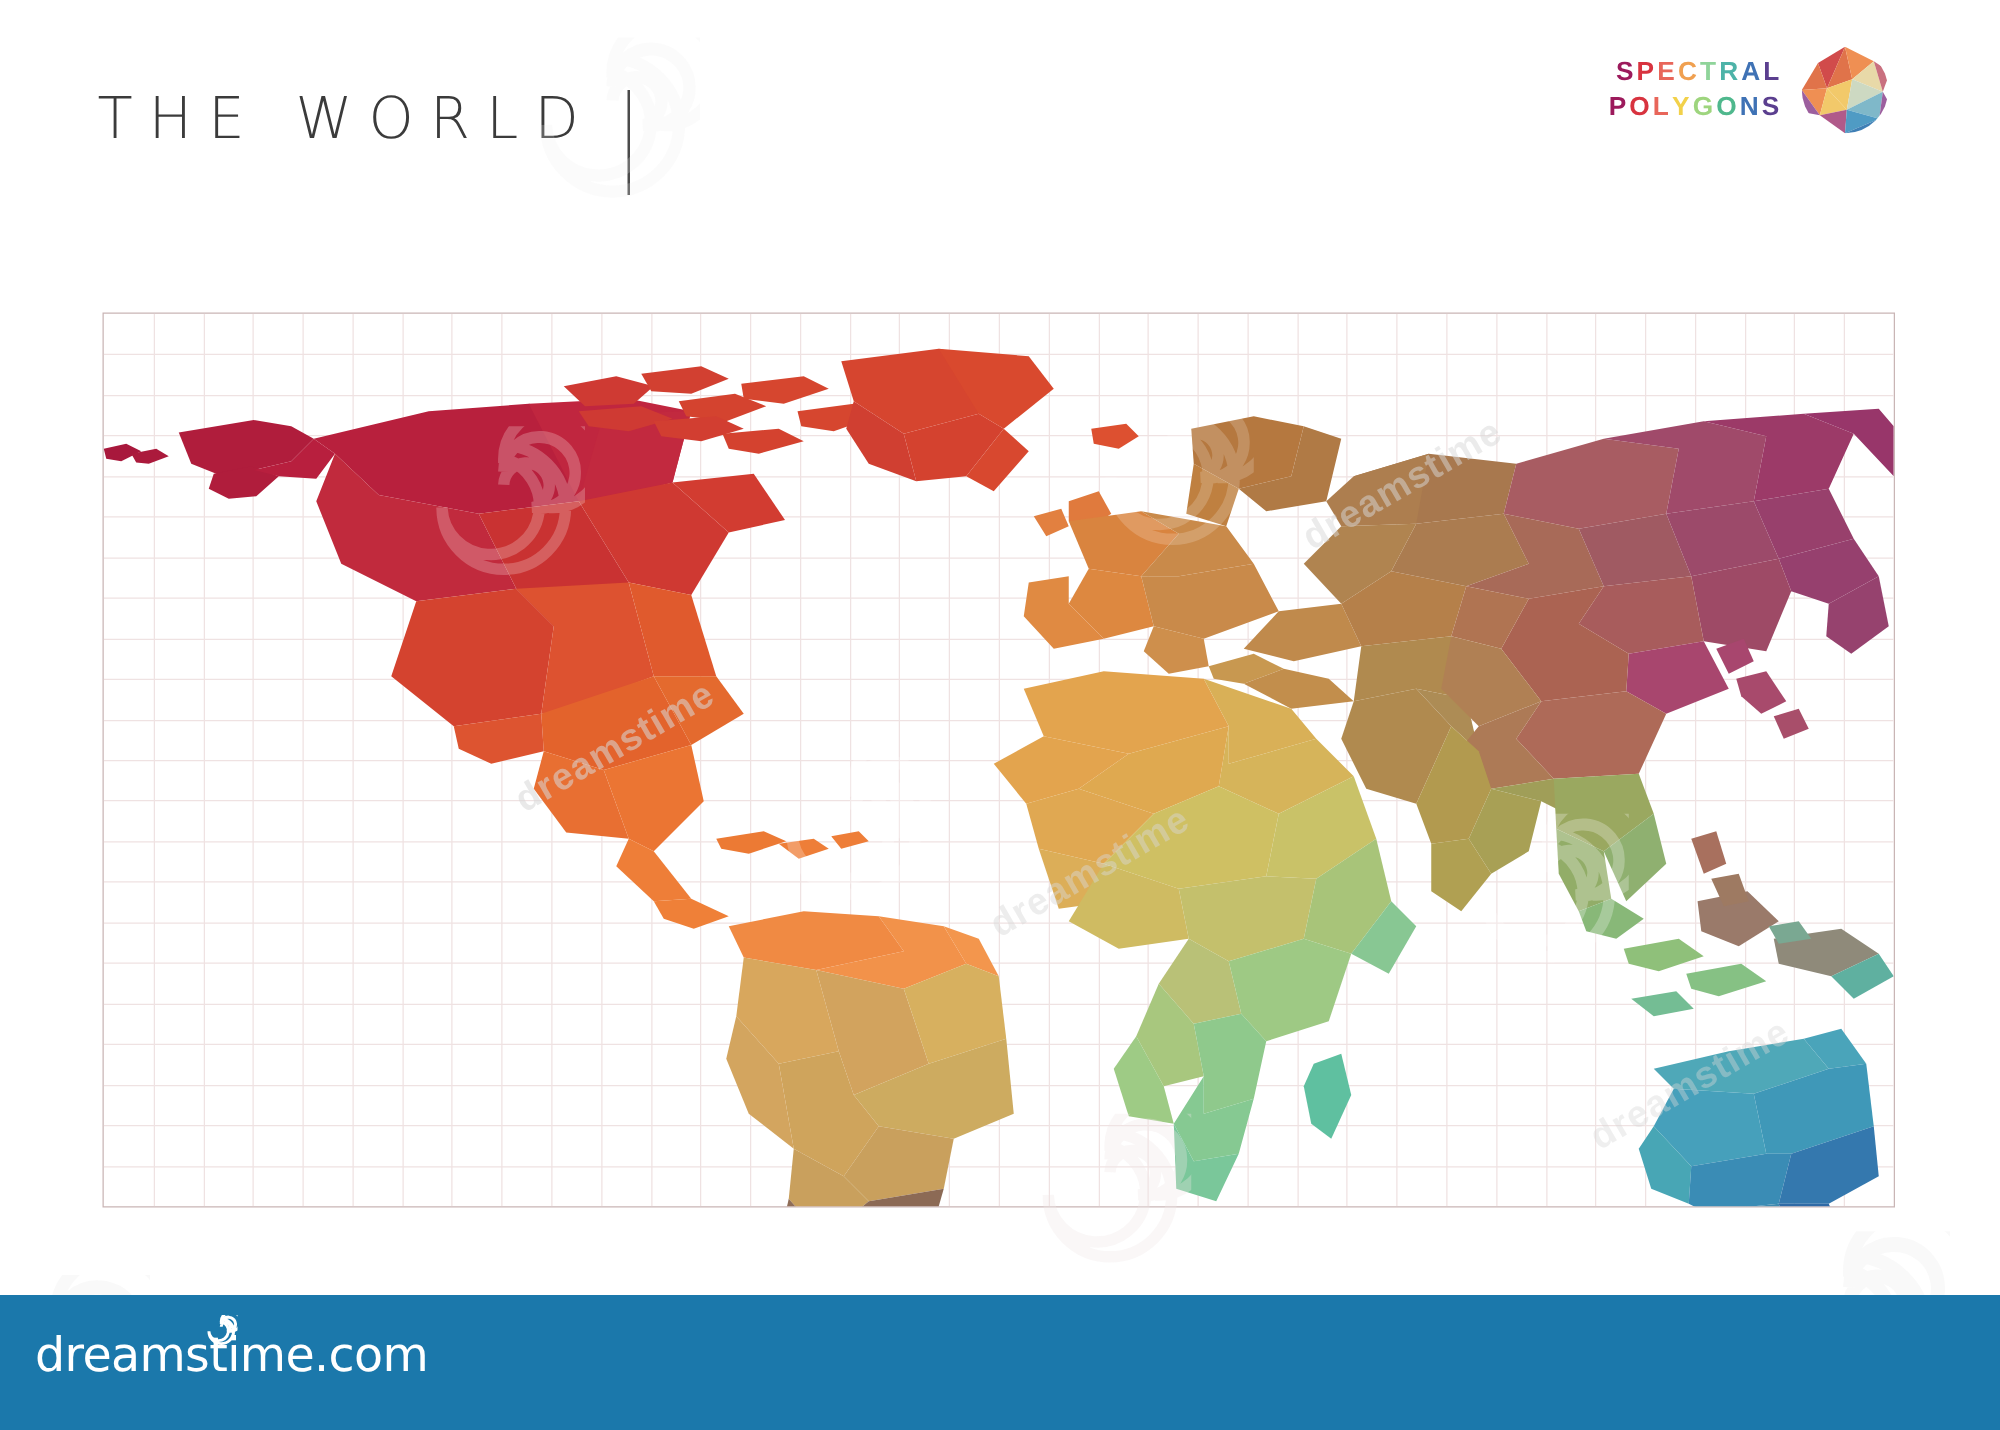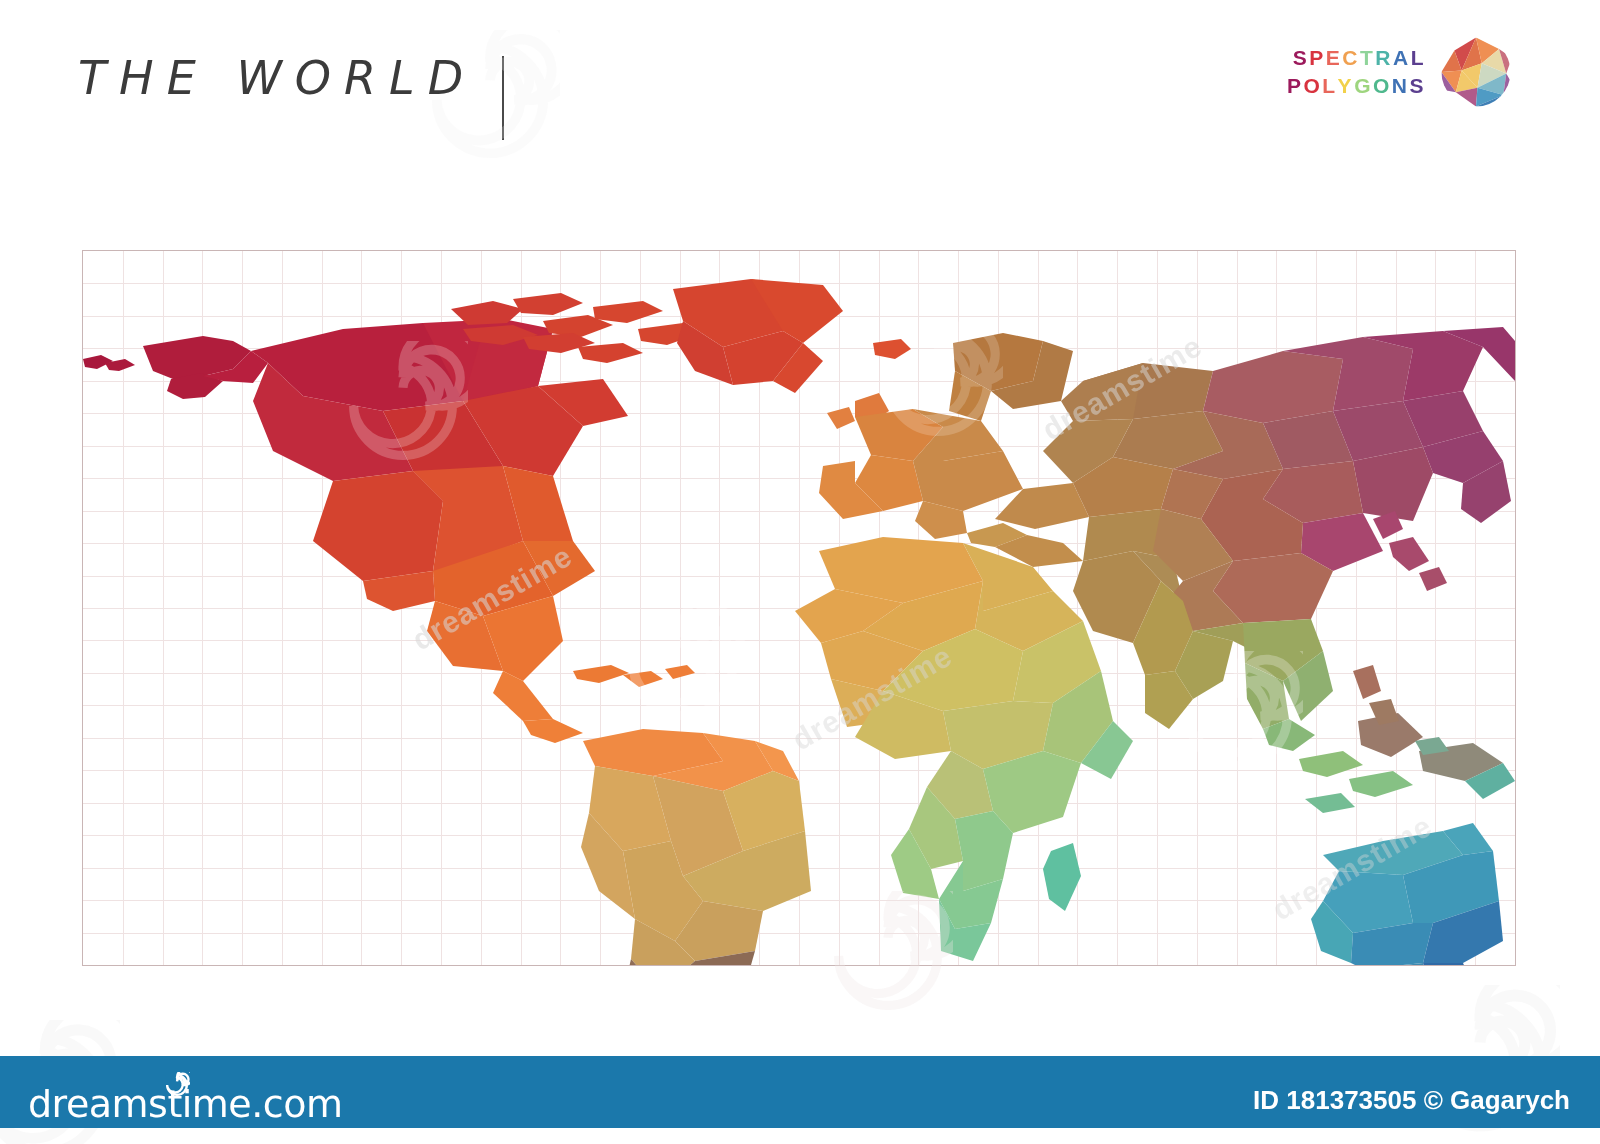--- a/index.html
+++ b/index.html
@@ -6,21 +6,21 @@
   body{
     width:1600px;height:1144px;
     background:#ffffff;
     font-family:"Liberation Sans", sans-serif;
     position:relative;overflow:hidden;
   }
 
   
   #header{position:absolute;left:0;top:0;width:1600px;height:160px;}
 
-  #title-block{position:absolute;left:78px;top:52px;display:flex;align-items:flex-start;font-style:italic;}
+  #title-block{position:absolute;left:78px;top:68px;display:flex;align-items:flex-start;}
   #main-title{
     font-family:"DejaVu Sans", sans-serif;
     font-size:46px;letter-spacing:13px;color:#3b3b3b;
     font-weight:300;line-height:52px;white-space:nowrap;
   }
   #title-divider{
     width:2px;height:84px;background:#4a4a4a;margin-left:26px;margin-top:4px;
   }
   #subtitle-block{margin-left:18px;margin-top:2px;}
   .sub-line{
@@ -54,21 +54,21 @@
   .wm{position:absolute;pointer-events:none;}
   .wm-spiral{opacity:0.40;}
   .wm-text{
     font-family:"Liberation Sans", sans-serif;
     font-size:30px;font-weight:bold;color:#d8d8d8;opacity:0.55;
     transform:rotate(-30deg);white-space:nowrap;letter-spacing:1px;
   }
 
   
   #footer{
-    position:absolute;left:0;bottom:16px;width:1600px;height:72px;
+    position:absolute;left:0;bottom:0;width:1600px;height:108px;
     background:#1b78ab;
   }
   #ds-logo{
     position:absolute;left:28px;top:26px;
     font-family:"DejaVu Sans", sans-serif;
     font-size:38px;color:#ffffff;letter-spacing:-0.5px;font-weight:400;
   }
   #ds-spiral{position:absolute;left:164px;top:16px;}
   #credit{
     position:absolute;right:30px;top:29px;
@@ -424,14 +424,13 @@
   <svg width="140" height="140" viewBox="0 0 100 100">
     <path d="M50 12 A38 38 0 1 1 12 50 A30 30 0 1 0 50 20 A30 30 0 1 1 78 50 A22 22 0 1 0 50 28 A22 22 0 1 1 68 50 A14 14 0 1 0 50 36" fill="none" stroke="#eeeeee" stroke-width="7"></path>
   </svg>
 </div>
 
 <div id="footer">
   <div id="ds-logo">dreamstime.com</div>
   <svg id="ds-spiral" width="26" height="26" viewBox="0 0 100 100">
     <path d="M50 12 A38 38 0 1 1 12 50 A30 30 0 1 0 50 20 A30 30 0 1 1 78 50 A22 22 0 1 0 50 28 A22 22 0 1 1 68 50 A14 14 0 1 0 50 36" fill="none" stroke="#ffffff" stroke-width="9"></path>
   </svg>
-  <div id="credit">ID 181373505 © Gagarych</div>
 </div>
 
 </body></html>

